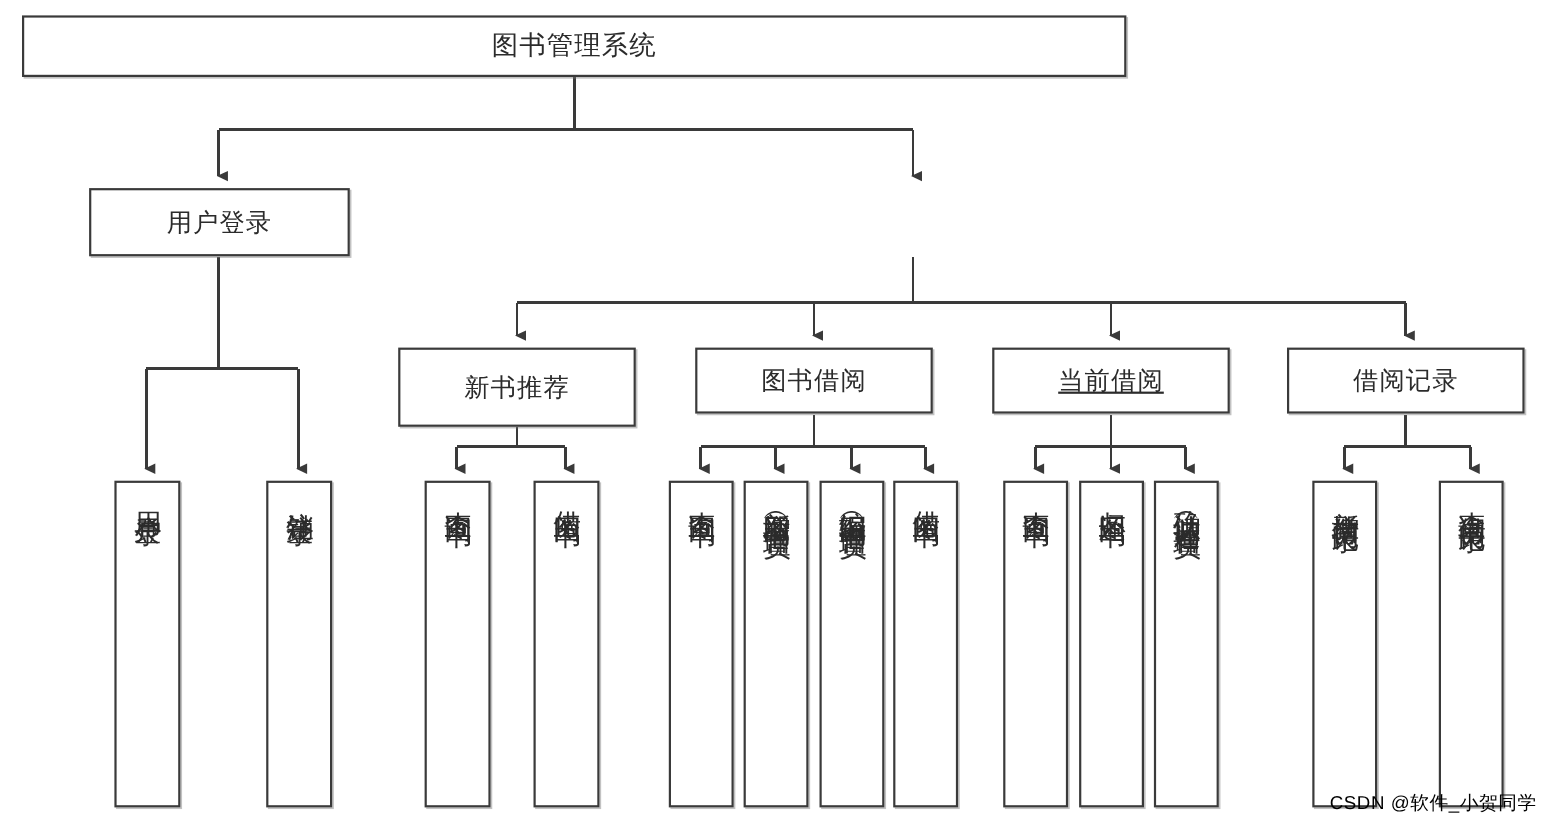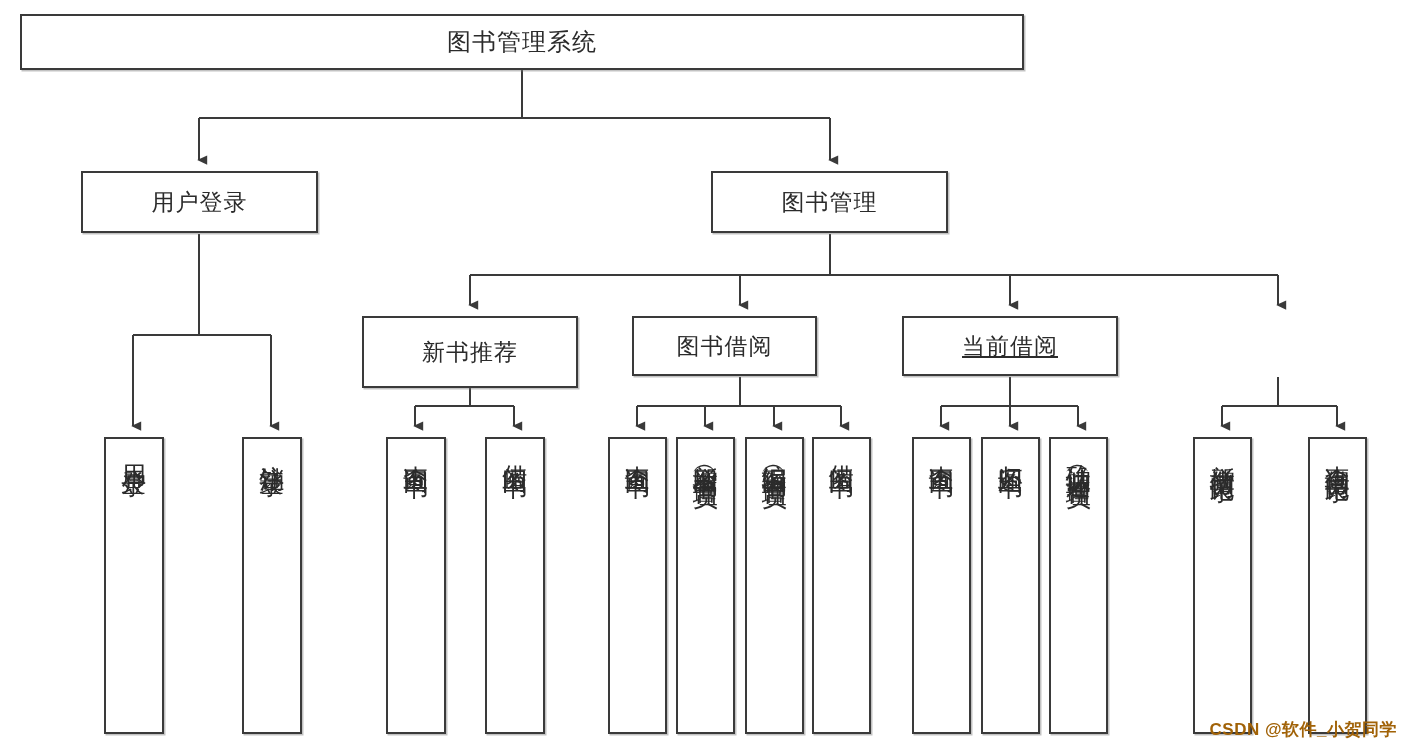--- a/index.html
+++ b/index.html
@@ -59,25 +59,24 @@
     font-size: 25px;
     letter-spacing: 3px;
     line-height: 1.05;
     white-space: nowrap;
   }
   .watermark {
     position: absolute;
     right: 8px;
     bottom: 6px;
     font-size: 17px;
-    color: #a16207;
+    color: #000000;
     letter-spacing: 0.5px;
     white-space: nowrap;
     user-select: none;
-    font-weight: bold;
   }
 </style>
 </head>
 <body>
 
 <div id="canvas">
 
   <svg class="wires" viewBox="0 0 1405 747" xmlns="http://www.w3.org/2000/svg">
     <defs>
       <marker id="arw" markerWidth="11" markerHeight="11" refX="5.2" refY="8.6" orient="auto" markerUnits="userSpaceOnUse">
@@ -132,36 +131,36 @@
   </svg>
 
   <div class="node root horiz" style="left:20px; top:14px; width:1004px; height:56px;">
     <span class="label">图书管理系统</span>
   </div>
 
   <div class="node horiz" style="left:81px; top:171px; width:237px; height:62px;">
     <span class="label">用户登录</span>
   </div>
 
-  <div class="node horiz" style="left:711px; top:171px; width:237px; height:62px;">
-    <span class="label">图书管理</span>
-  </div>
 
   <div class="node horiz" style="left:362px; top:316px; width:216px; height:72px;">
     <span class="label">新书推荐</span>
   </div>
 
-  <div class="node horiz" style="left:632px; top:316px; width:185px; height:60px;">
+  <div class="node horiz" style="left:632px; top:316px; width:216px; height:60px;">
     <span class="label">图书借阅</span>
   </div>
 
   <div class="node horiz" style="left:902px; top:316px; width:216px; height:60px;text-decoration:underline;">
     <span class="label">当前借阅</span>
   </div>
 
+  <div class="node horiz" style="left:1170px; top:316px; width:216px; height:60px;">
+    <span class="label">借阅记录</span>
+  </div>
 
   <div class="node vert" style="left:104px; top:437px; width:60px; height:297px;">
     <span class="label">用户登录</span>
   </div>
   <div class="node vert" style="left:242px; top:437px; width:60px; height:297px;">
     <span class="label">注销登录</span>
   </div>
 
   <div class="node vert" style="left:386px; top:437px; width:60px; height:297px;">
     <span class="label">查询图书</span>

